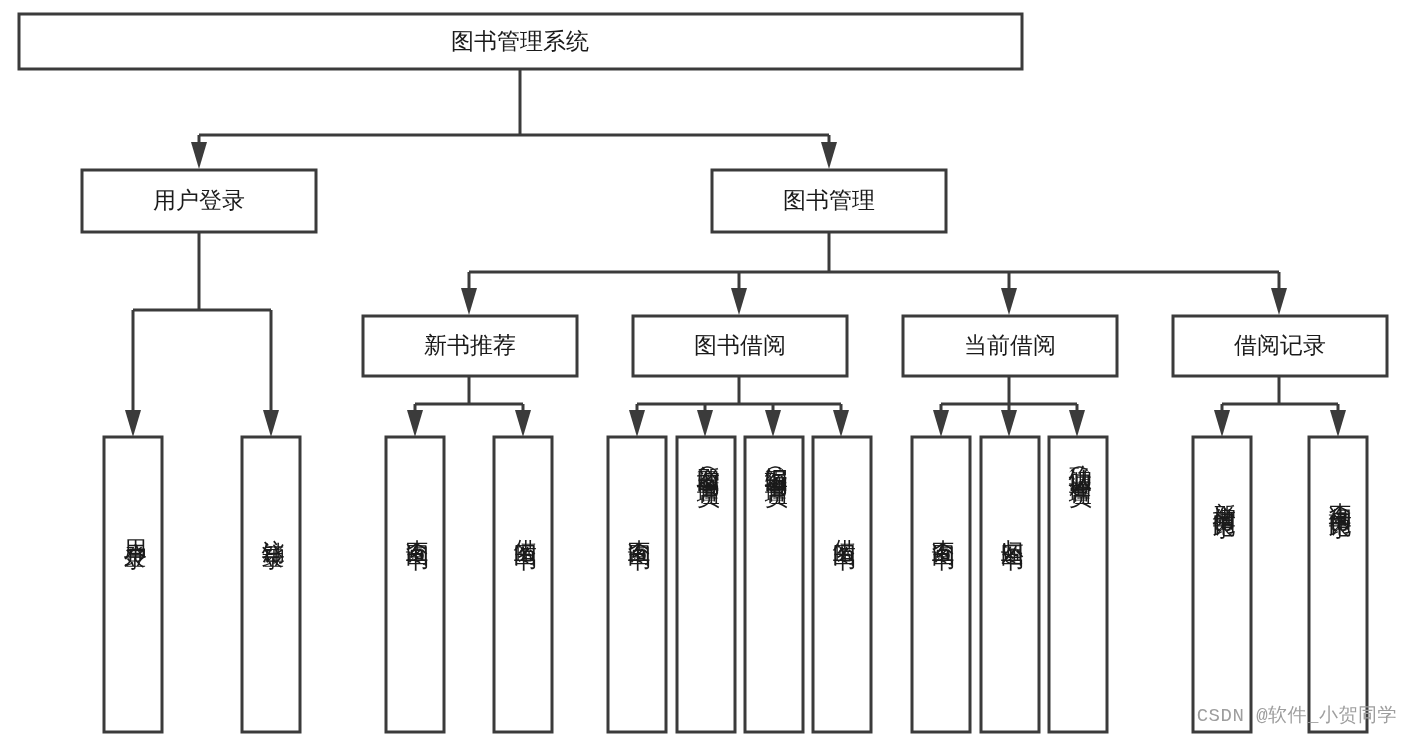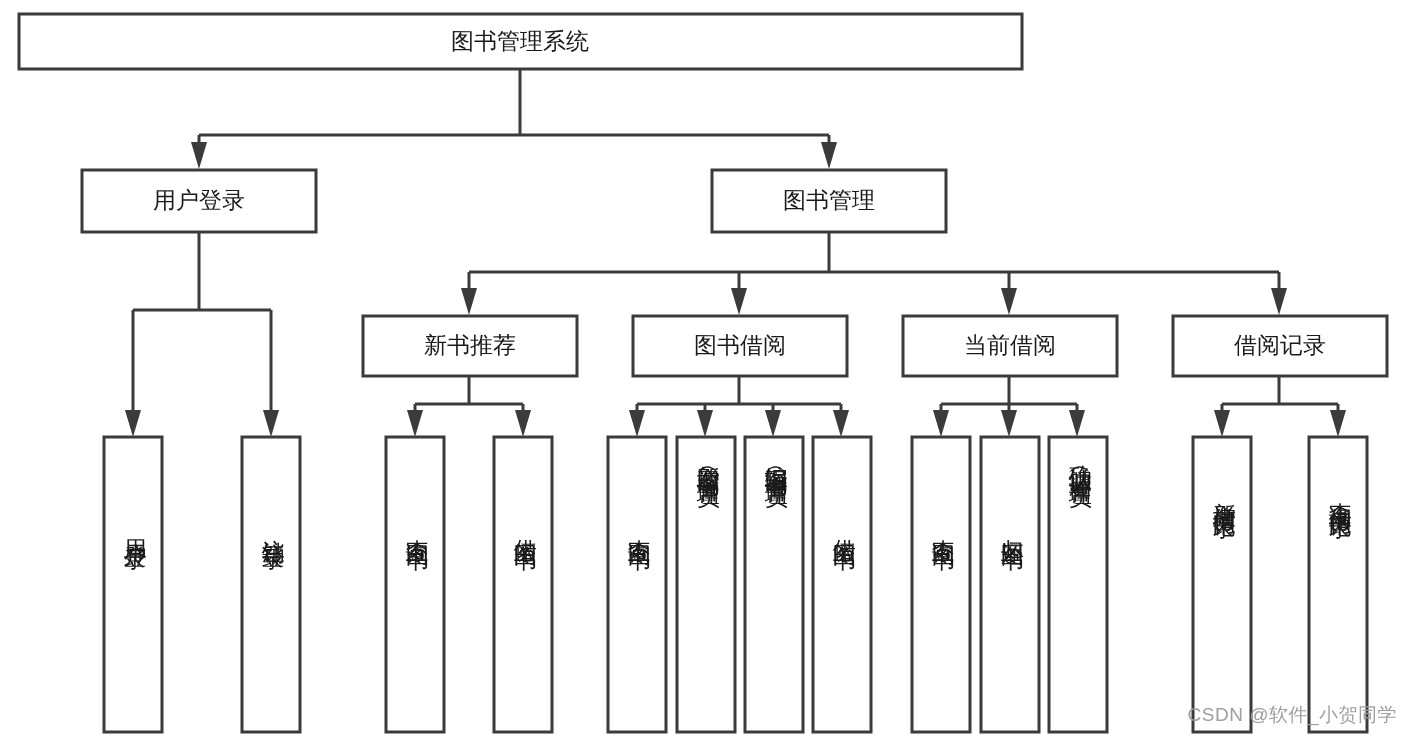--- a/index.html
+++ b/index.html
@@ -59,21 +59,21 @@
     color: #1a1a1a;
     letter-spacing: 3px;
     white-space: nowrap;
     pointer-events: none;
     text-align: left;
   }
   #watermark {
     position: absolute;
     right: 8px;
     bottom: 3px;
-    font-family: Liberation Sans, sans-serif;
+    font-family: Liberation Mono, monospace;
     font-size: 19px;
     color: #9e9e9e;
     white-space: nowrap;
     letter-spacing: 0.5px;
   }
 </style>
 </head>
 <body>
 
 <div id="diagram-root">

